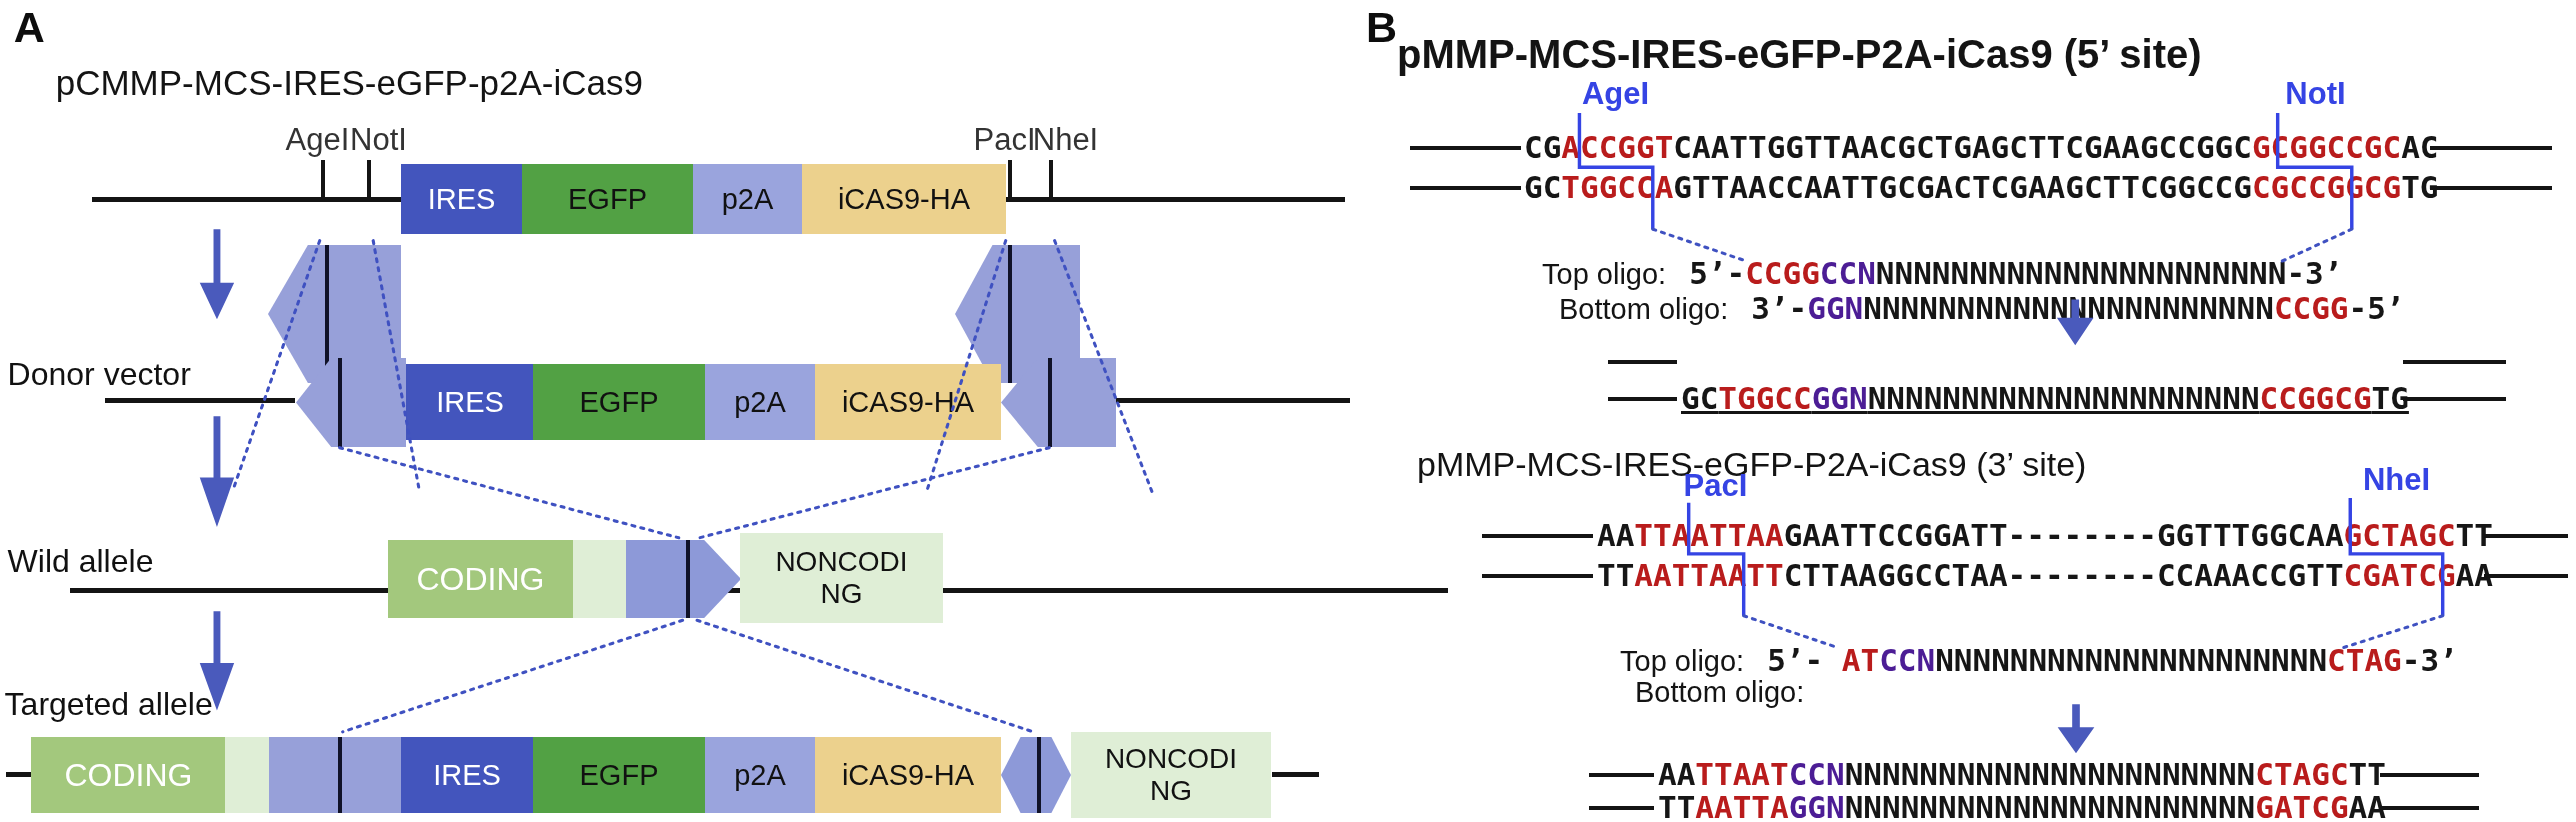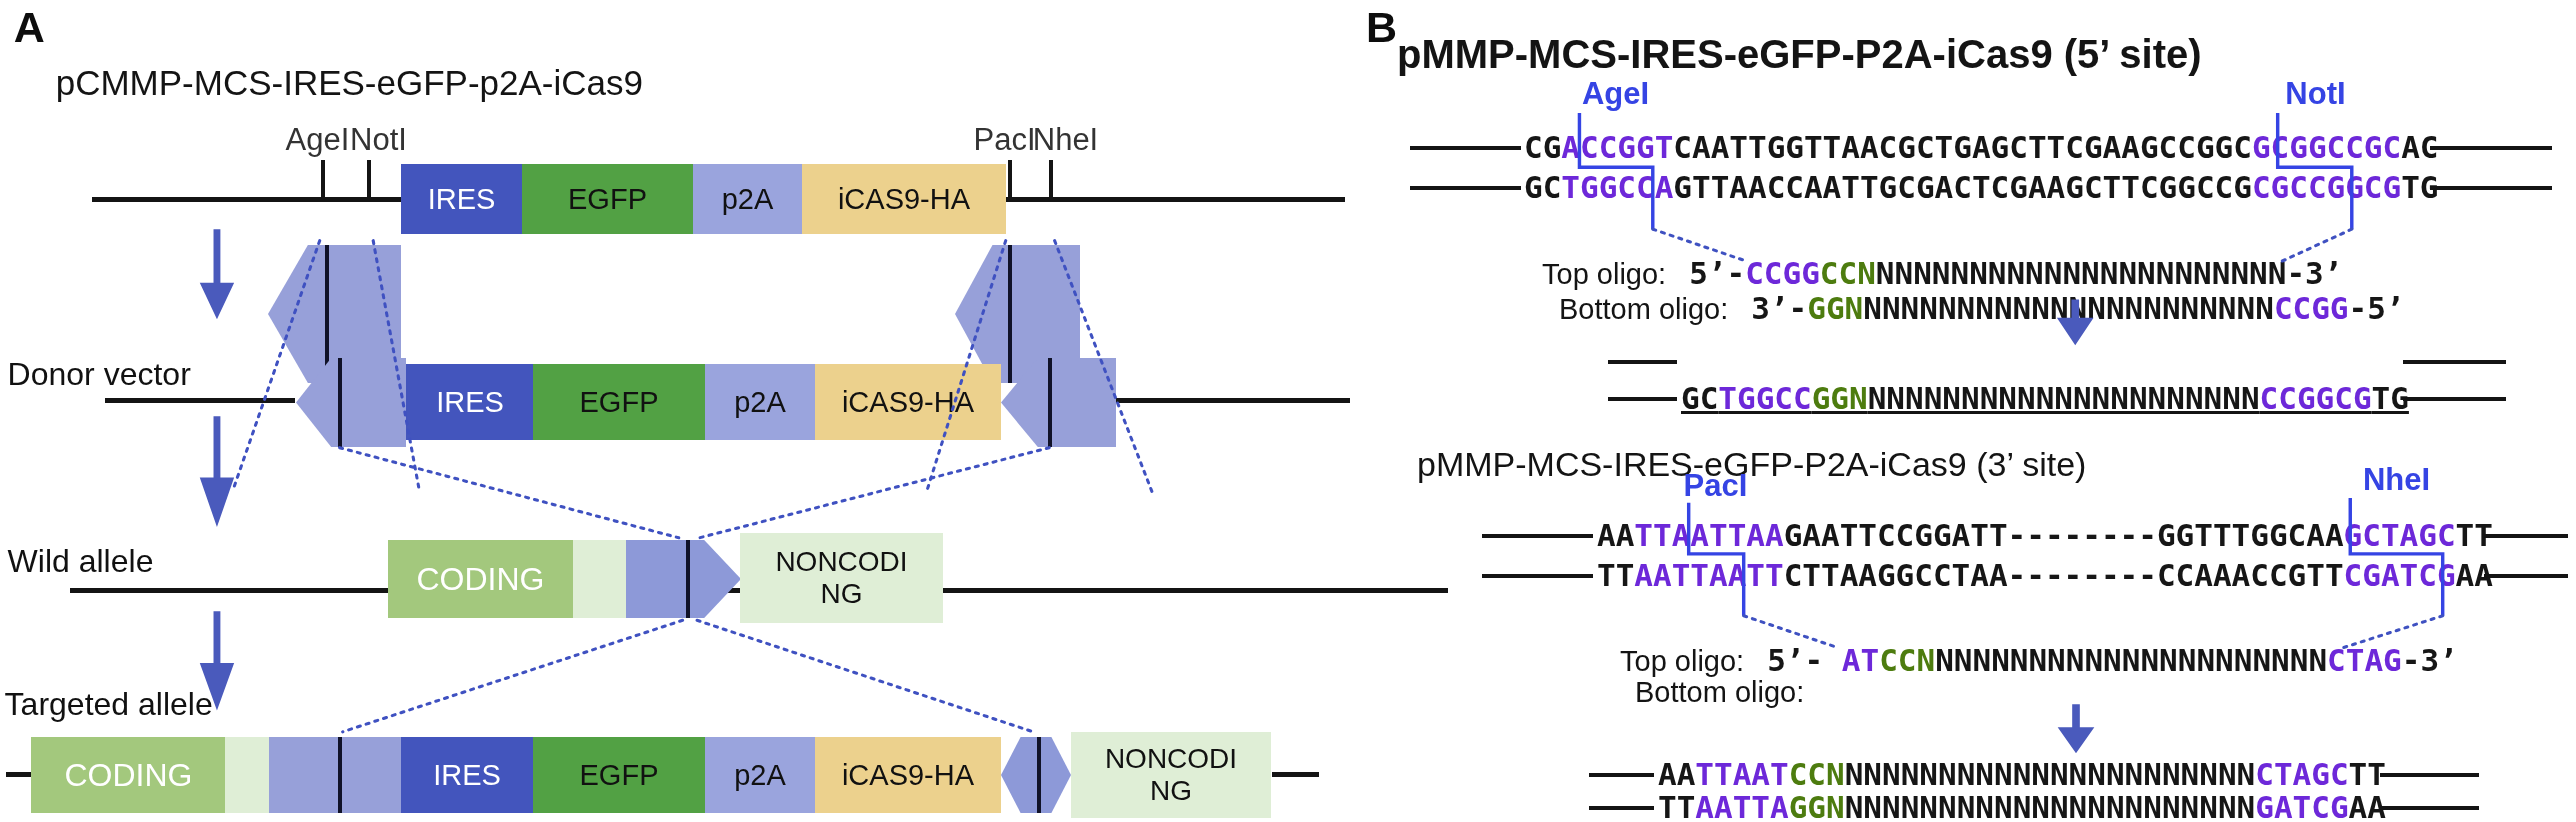--- a/index.html
+++ b/index.html
@@ -12,21 +12,21 @@
   .fig-title{position:absolute;font-size:35px;color:#141414;white-space:nowrap;}
   .site-lbl{position:absolute;font-size:31px;color:#333;text-align:center;white-space:nowrap;}
   .row-lbl{position:absolute;font-size:32px;color:#111;white-space:nowrap;}
   .bx{position:absolute;display:flex;align-items:center;justify-content:center;
       font-size:29px;color:#111;text-align:center;}
   .bx.white{color:#fff;}
   .shape{position:absolute;}
   .vln{position:absolute;top:0;bottom:0;width:3.8px;background:#101228;}
   .seq{position:absolute;white-space:pre;font-family:"DejaVu Sans Mono",monospace;
        font-size:31px;line-height:35px;font-weight:700;}
-  .sg-k{color:#161616;} .sg-b{color:#6d28d9;} .sg-r{color:#4d7c0f;}
+  .sg-k{color:#161616;} .sg-b{color:#b91c1c;} .sg-r{color:#4c1d95;}
   .enz{position:absolute;color:#3544e4;font-size:31px;font-weight:700;text-align:center;white-space:nowrap;}
   .oligo{position:absolute;display:flex;align-items:baseline;gap:23px;white-space:pre;}
   .ol-label{font-size:29px;color:#141414;font-family:"Liberation Sans",sans-serif;white-space:pre;}
   .oligo .seqpart{position:static;white-space:pre;font-family:"DejaVu Sans Mono",monospace;
        font-size:31px;font-weight:700;}
   .wrapbox span.inner{display:inline-block;width:141px;word-break:break-all;
        line-height:1.15;font-size:28px;}
   svg.overlay{position:absolute;left:0;top:0;pointer-events:none;}
 </style>
 </head>

